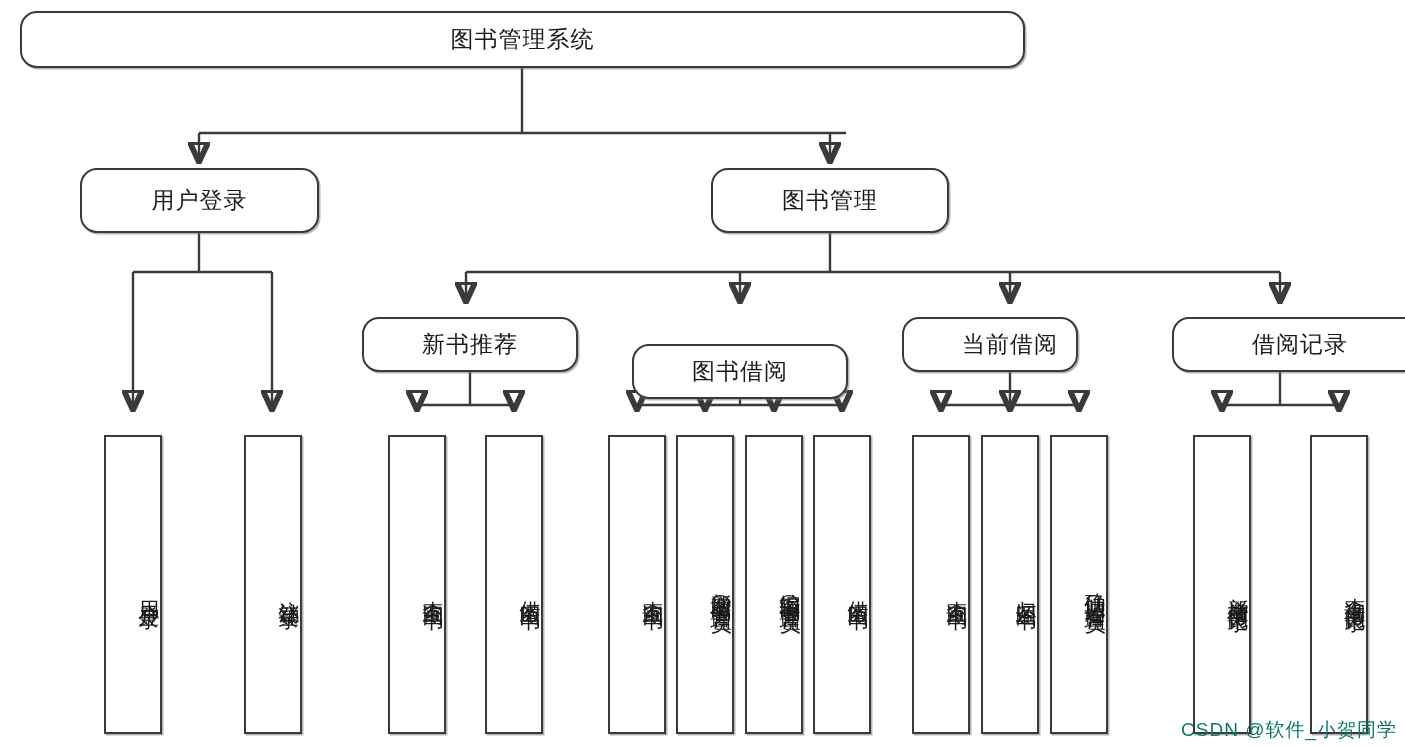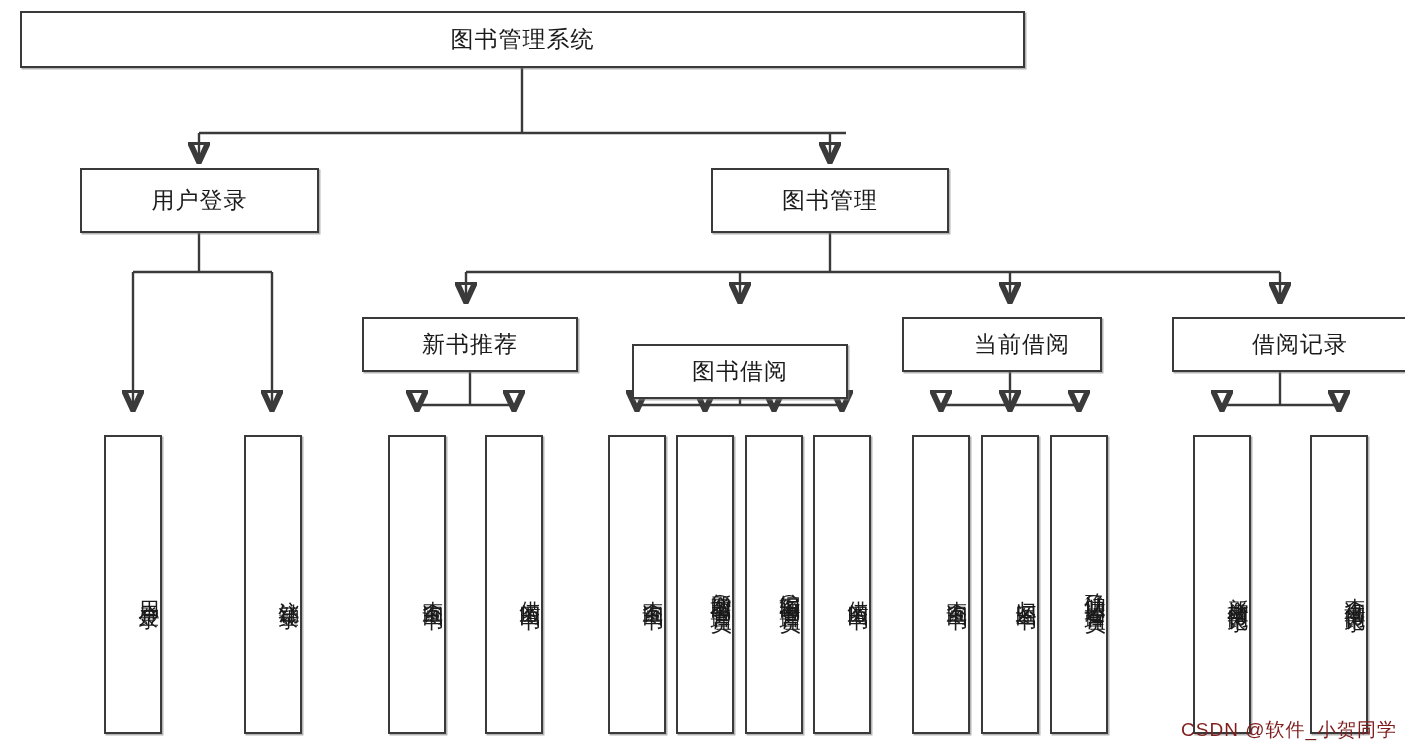--- a/index.html
+++ b/index.html
@@ -24,20 +24,21 @@
     background: #ffffff;
     display: flex;
     align-items: center;
     justify-content: center;
     color: #1a1a1a;
     box-shadow: 1.5px 1.5px 0 0 rgba(120,120,120,0.55);
   }
   .node.h {
     font-size: 23px;
     letter-spacing: 1px;
+    border-radius: 17px;
   }
   .node.v {
     writing-mode: vertical-rl;
     text-orientation: upright;
     font-size: 21px;
     letter-spacing: 3px;
     line-height: 1;
     padding-top: 10px;
     align-items: flex-start;
     justify-content: center;
@@ -56,21 +57,21 @@
   svg#edges path, svg#edges line {
     stroke: #3a3a3a;
     stroke-width: 2.4;
     fill: none;
   }
   .watermark {
     position: absolute;
     right: 8px;
     bottom: 4px;
     font-size: 19px;
-    color: #7f1d1d;
+    color: #0f766e;
     letter-spacing: 1px;
     white-space: nowrap;
   }
 </style>
 </head>
 <body>
 
 <div id="canvas">
 
   <svg id="edges" viewBox="0 0 1405 747">
@@ -131,21 +132,21 @@
   <div class="node h" style="left:362px; top:317px; width:216px; height:55px;">
     <span>新书推荐</span>
   </div>
 
   <div class="node h" style="left:711px; top:168px; width:238px; height:65px;">
     <span>图书管理</span>
   </div>
   <div class="node h" style="left:632px; top:317px; width:216px; height:55px;margin-top:27px;">
     <span>图书借阅</span>
   </div>
-  <div class="node h" style="left:902px; top:317px; width:200px; height:55px;padding-left:40px;">
+  <div class="node h" style="left:902px; top:317px; width:176px; height:55px;padding-left:40px;">
     <span>当前借阅</span>
   </div>
   <div class="node h" style="left:1172px; top:317px; width:256px; height:55px;">
     <span>借阅记录</span>
   </div>
 
   <div class="node v" style="left:104px; top:435px; width:58px; height:299px;">
     <span class="vtext">用户登录</span>
   </div>
   <div class="node v" style="left:244px; top:435px; width:58px; height:299px;">

